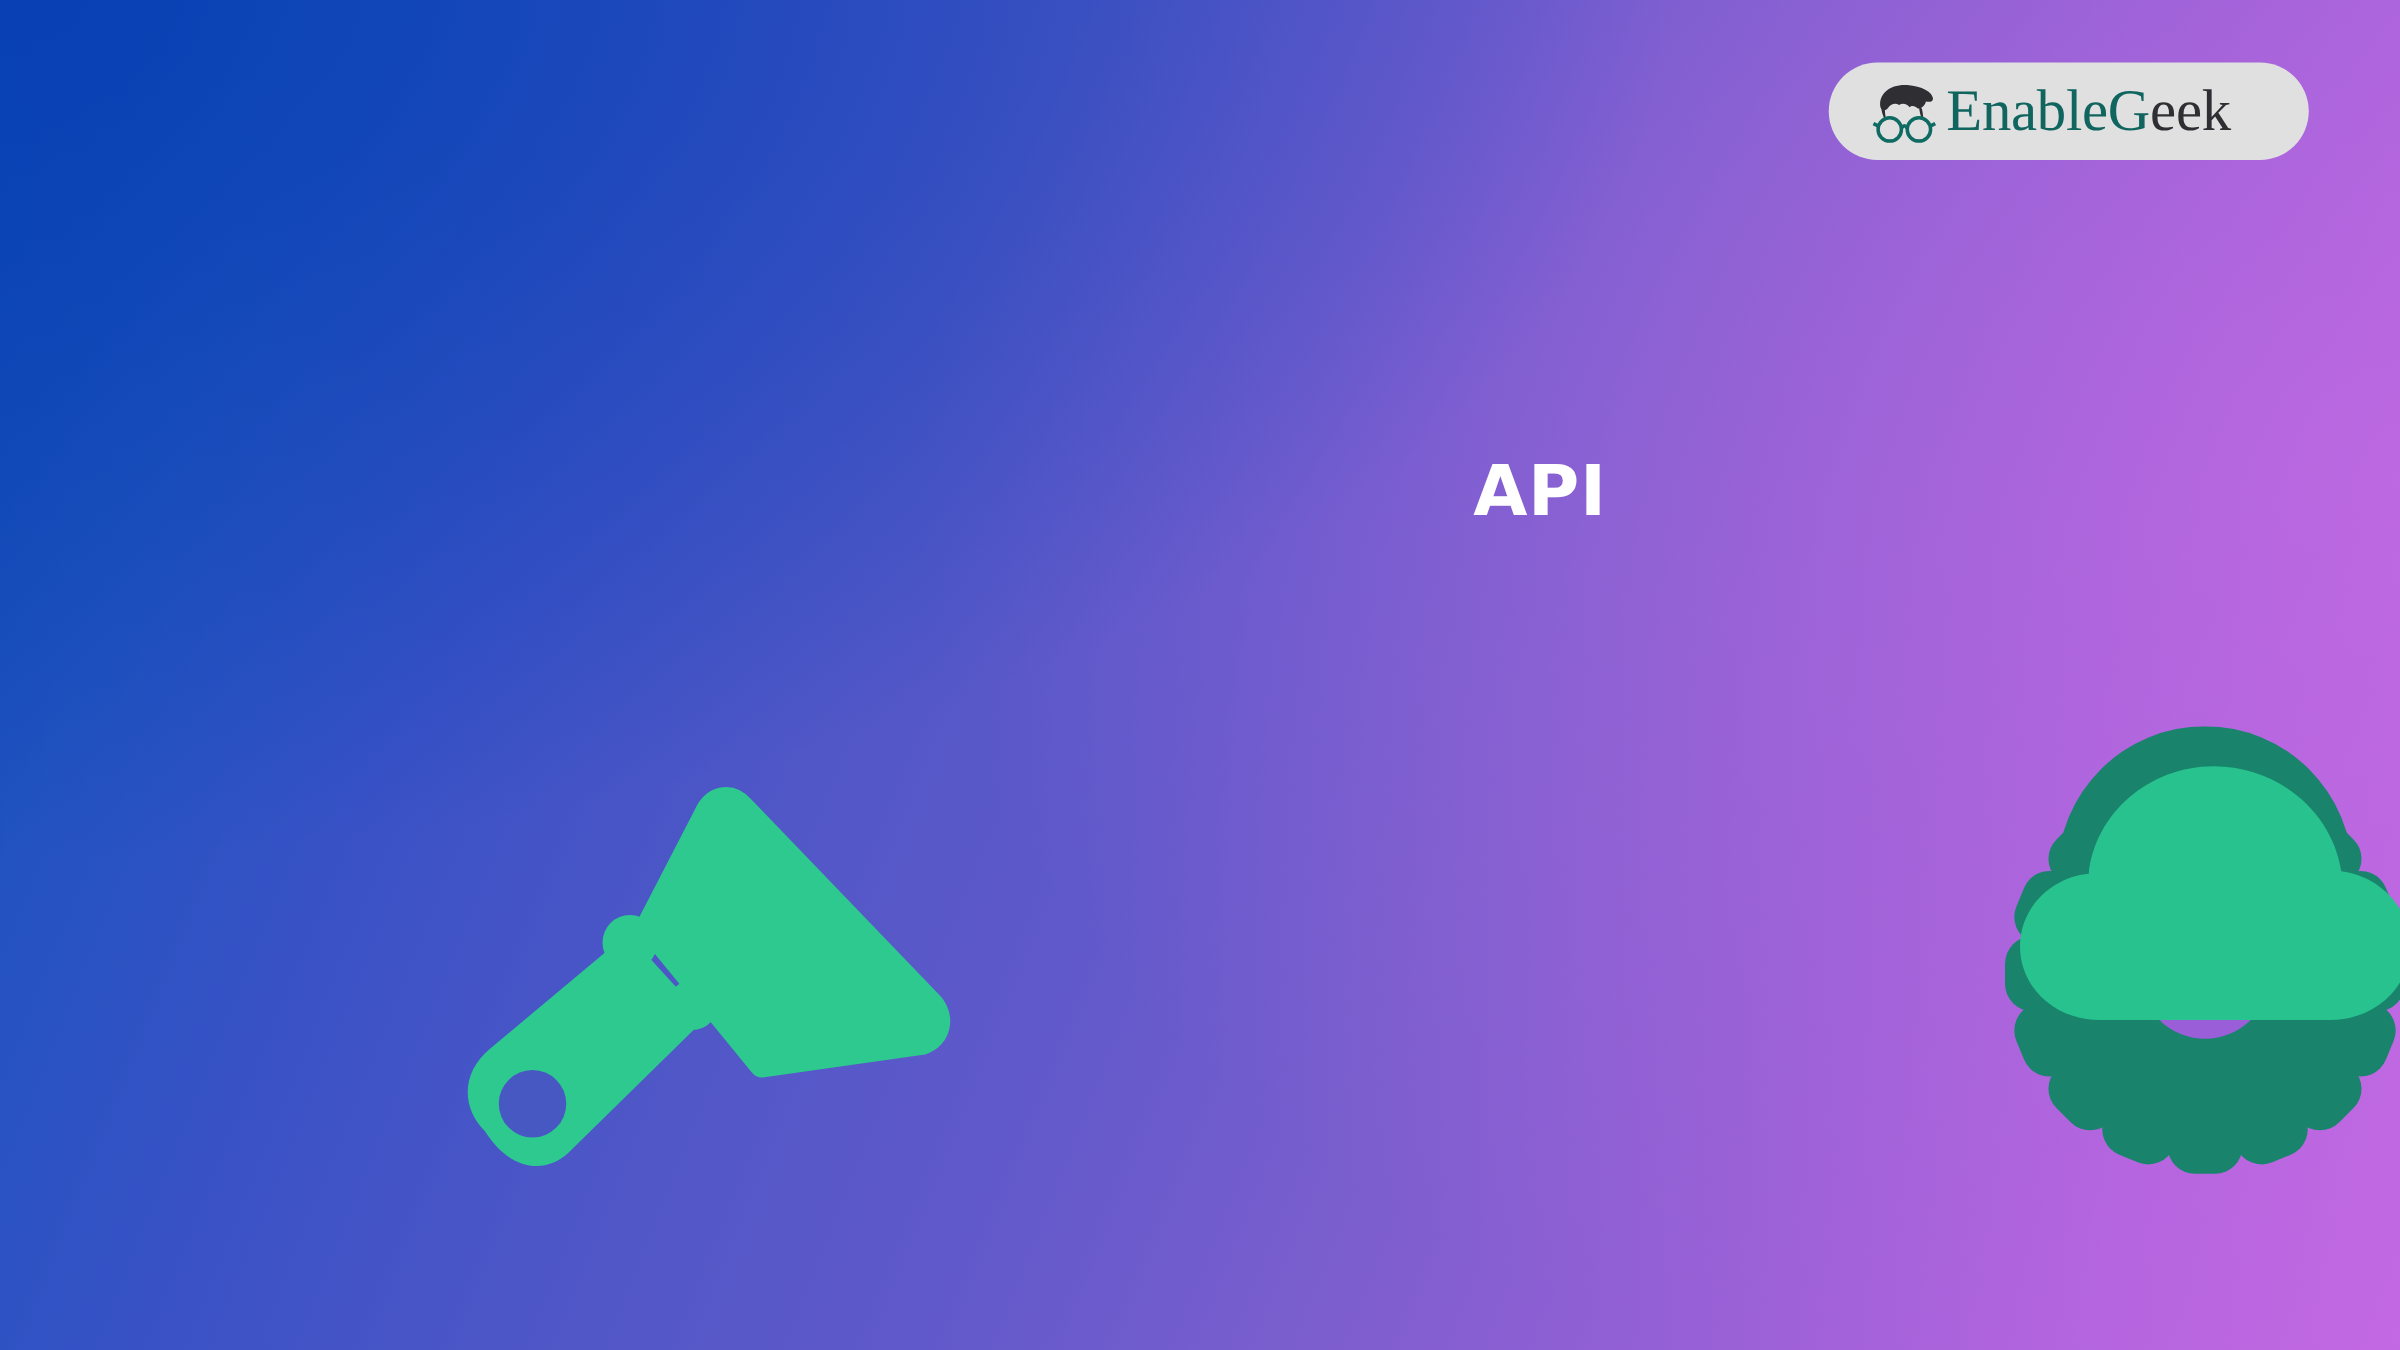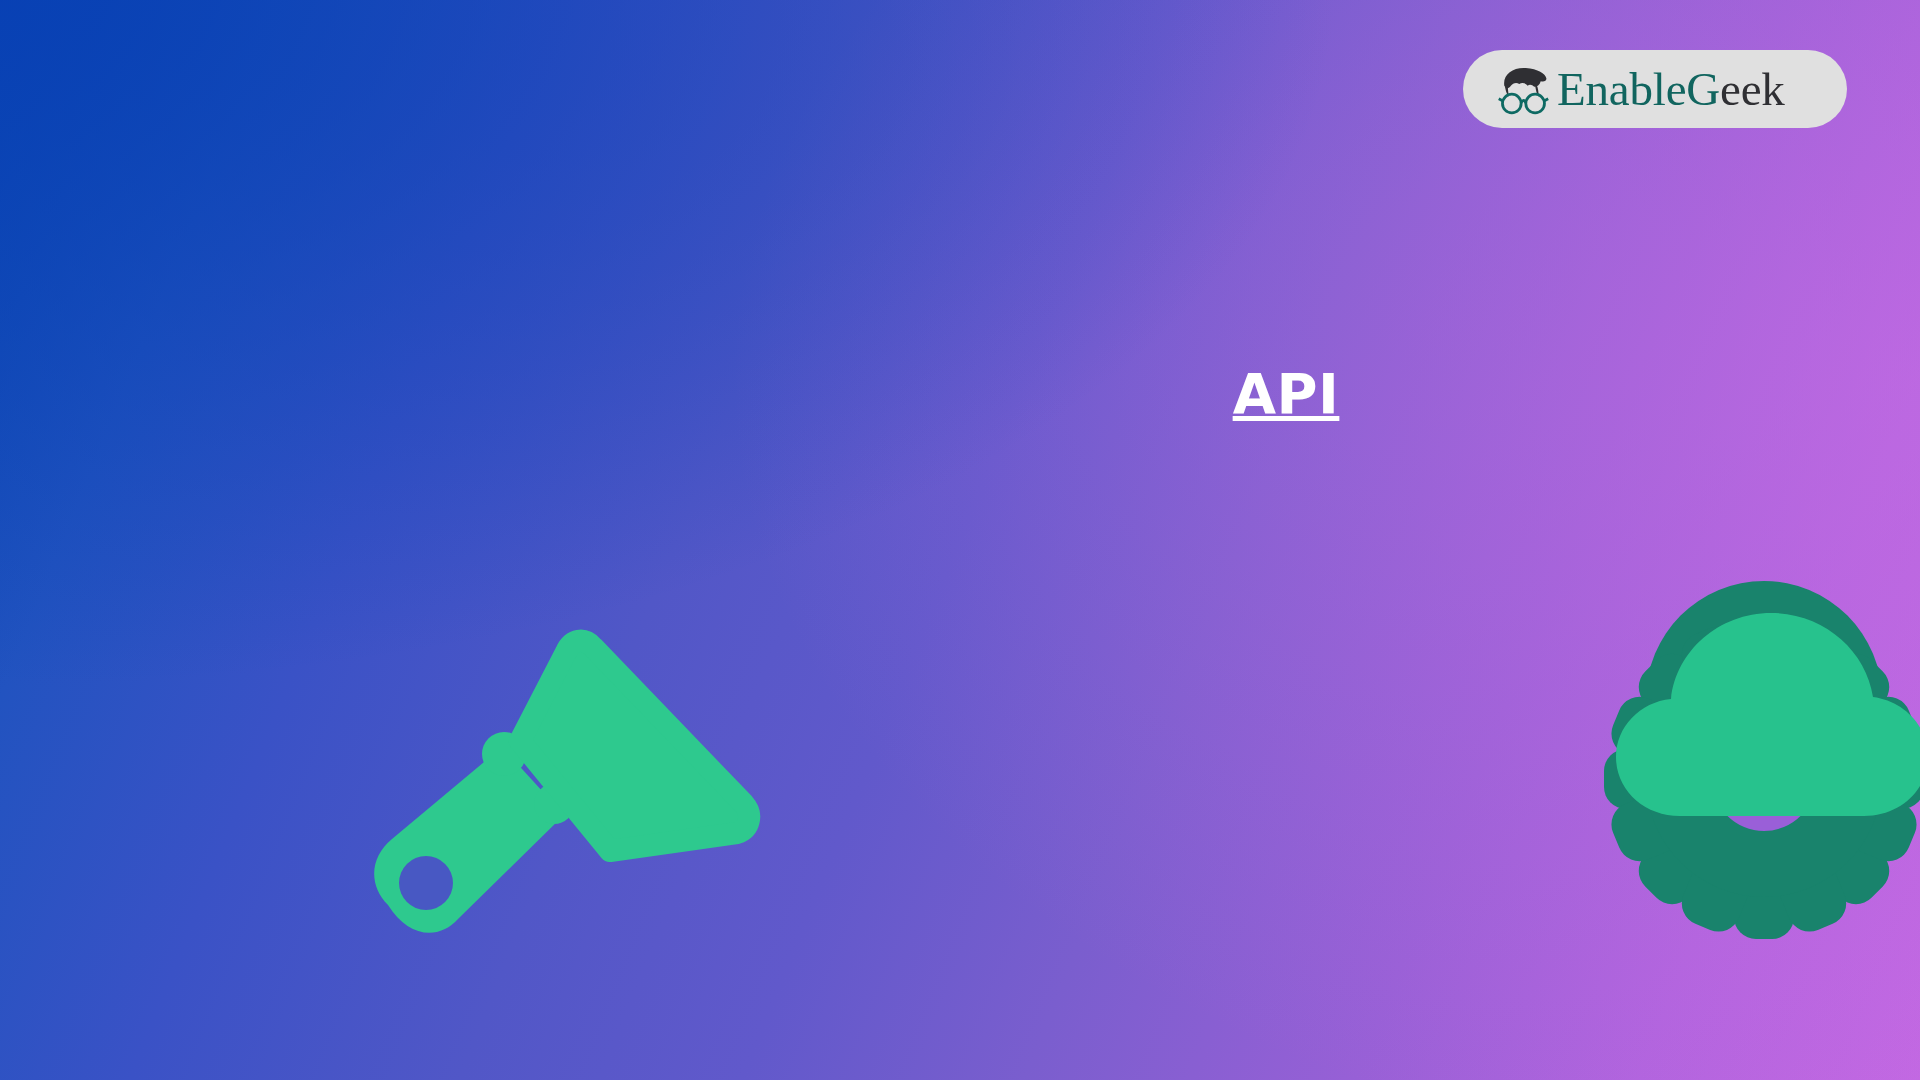--- a/index.html
+++ b/index.html
@@ -81,25 +81,24 @@
     
     font-family: "DejaVu Sans", "Liberation Sans", sans-serif;
   }
   #heading-left {
     left: 300px;
     top: 235px;
     width: 400px;
     font-size: 56px;
   }
   #heading-right {
-    left: 1156px;
+    left: 1102px;
     top: 285px;
     width: 260px;
     font-size: 56px;
-    text-decoration: underline;
   }
 
   
   .illus { position: absolute; }
   #scraper-icon { left: 352px; top: 448px; width: 410px; height: 400px; }
   #api-icon     { left: 1150px; top: 440px; width: 400px; height: 400px; }
 </style>
 </head>
 <body>
 

